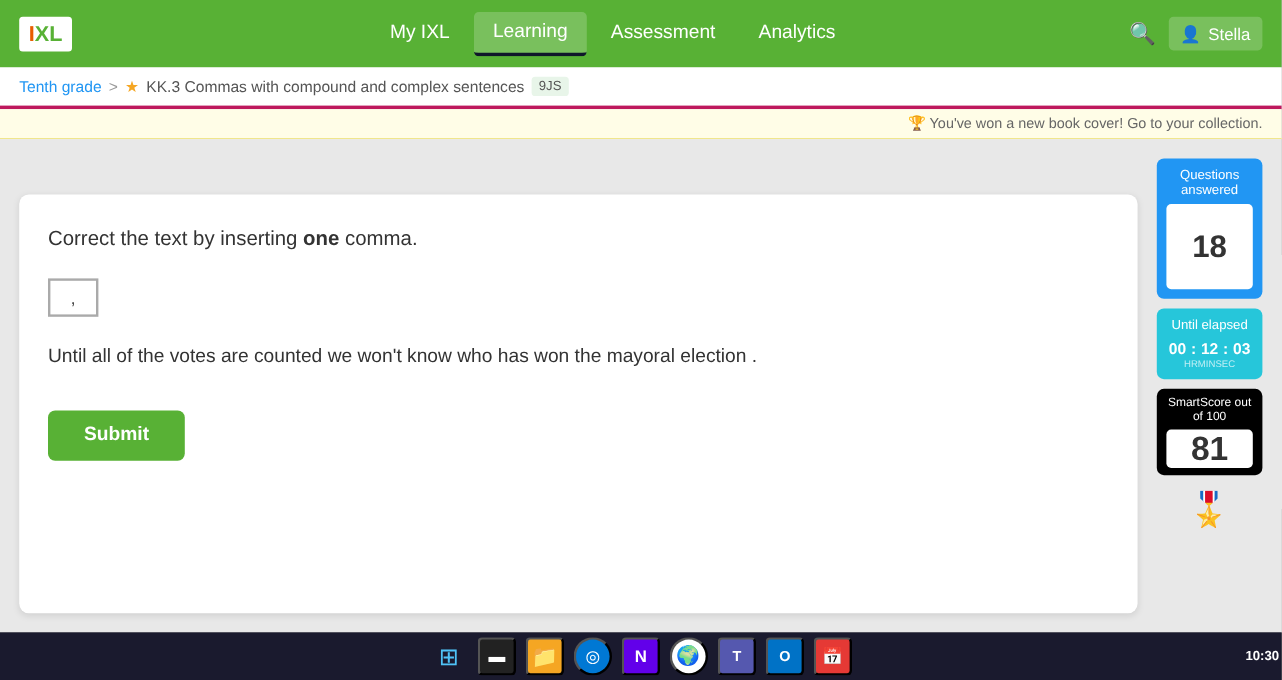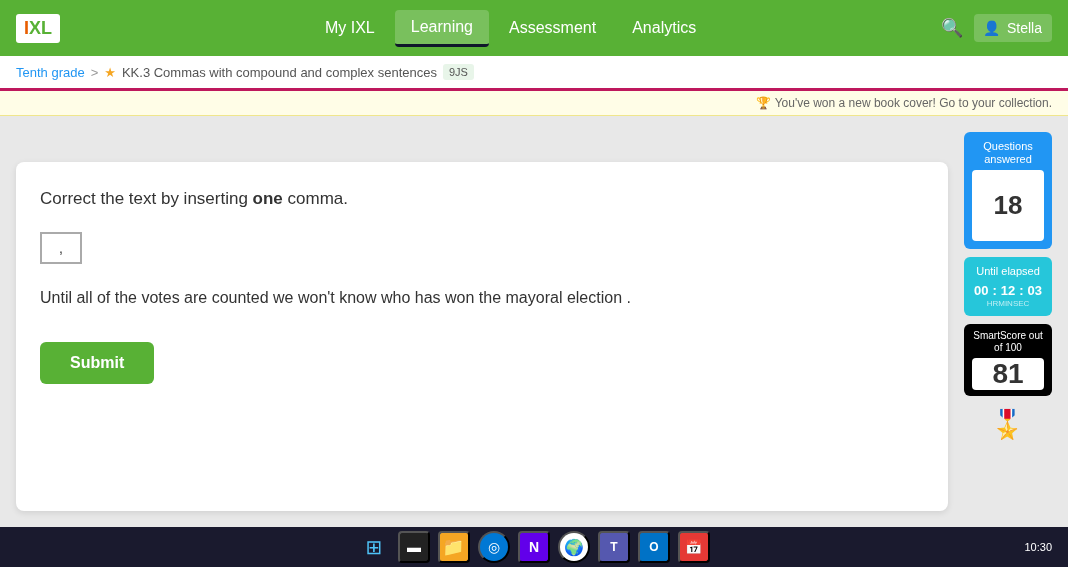--- a/index.html
+++ b/index.html
@@ -310,25 +310,26 @@
       border-radius: 4px;
       display: flex;
       align-items: center;
       justify-content: center;
       font-size: 18px;
       cursor: pointer;
     }
 
     .taskbar-right {
       position: absolute;
-      right: 16px;
+      right: 2px;
       display: flex;
       gap: 6px;
       color: white;
       font-size: 12px;
+      font-weight: bold;
     }
 
     .win-btn {
       background: none;
       border: none;
       cursor: pointer;
     }
 
     .win-start {
       color: #4fc3f7;

